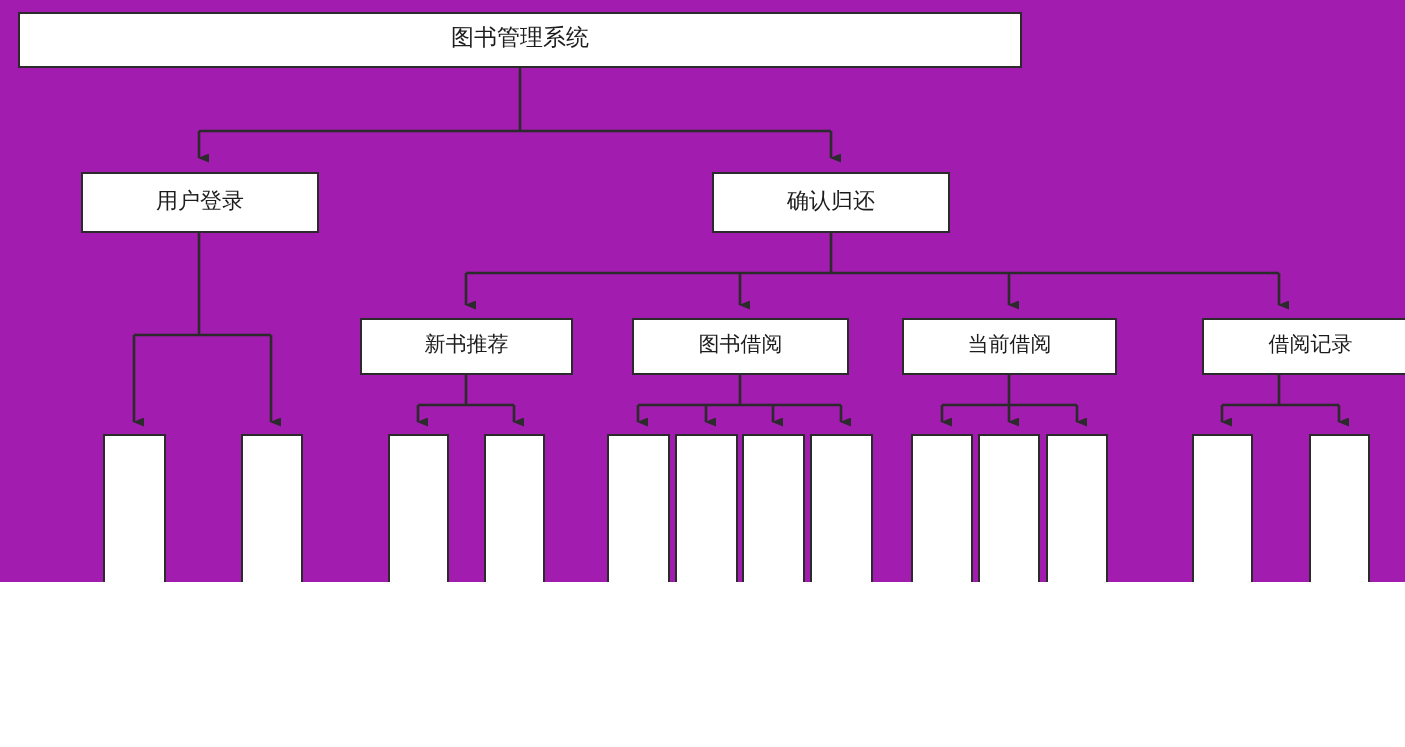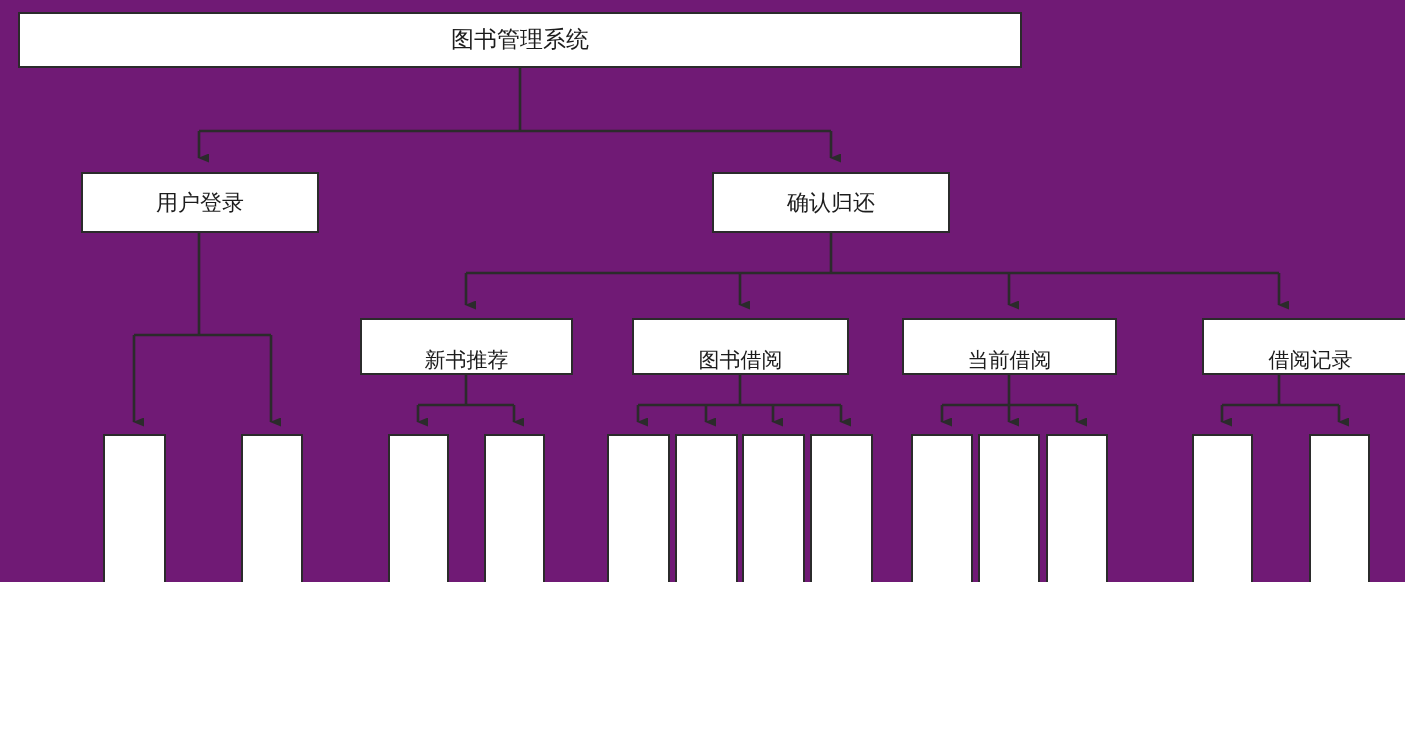--- a/index.html
+++ b/index.html
@@ -8,22 +8,23 @@
     padding: 0;
     background: #ffffff;
   }
   body {
     font-family: "Liberation Sans", "DejaVu Sans", sans-serif;
   }
   #canvas {
     position: relative;
     width: 1405px;
     height: 582px;
-    background: #701a75;
+    background: #a21caf;
     overflow: hidden;
+    font-family: Liberation Mono, monospace;
   }
   #diagram-svg {
     position: absolute;
     left: 0;
     top: 0;
     width: 1405px;
     height: 747px;
   }
   .node {
     position: absolute;
@@ -32,21 +33,21 @@
     border: 2.2px solid #2b2b2b;
     display: flex;
     align-items: center;
     justify-content: center;
     color: #1c1c1c;
     line-height: 1.18;
     text-align: center;
   }
   .node.root       { font-size: 23px; }
   .node.level2     { font-size: 22px; }
-  .node.level3     { font-size: 21px; align-items: flex-end; }
+  .node.level3     { font-size: 21px; }
   .node.leaf {
     font-size: 21px;
     writing-mode: vertical-rl;
     text-orientation: upright;
     letter-spacing: 2px;
     padding: 4px 0;
     align-items: flex-start;
     justify-content: center;
   }
   .node.leaf > .leaf-text {

